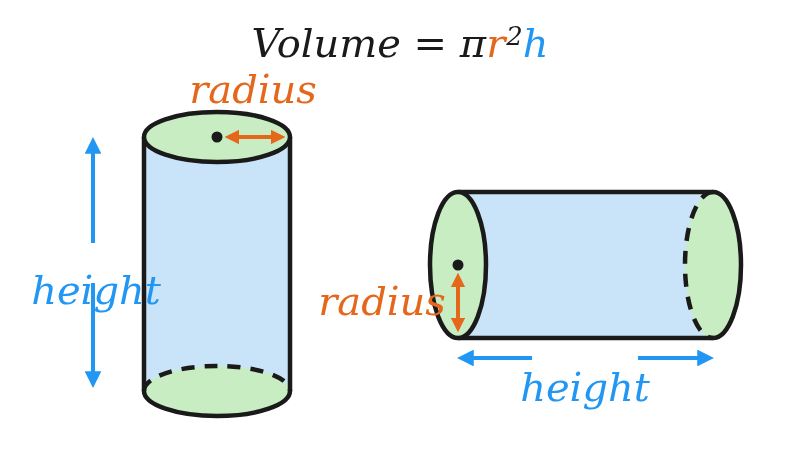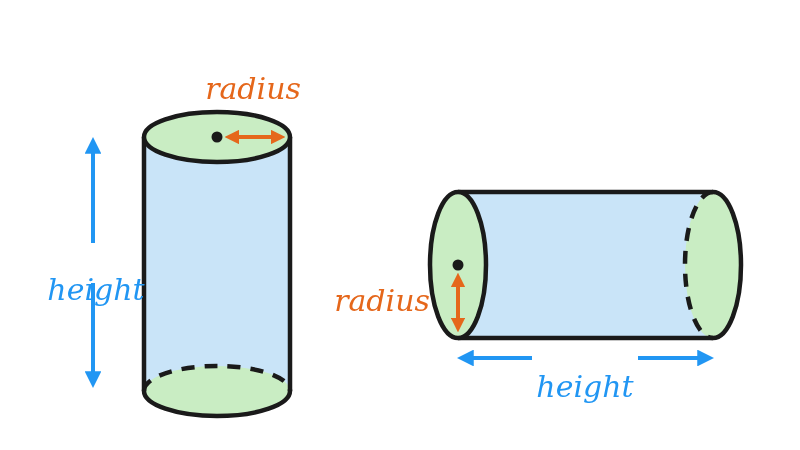--- a/index.html
+++ b/index.html
@@ -16,21 +16,21 @@
     font-style:italic;font-size:40px;line-height:52px;color:var(--ink);
     white-space:nowrap;
   }
   .t-orange{color:var(--orange);}
   .t-blue{color:var(--blue);}
   .t-ink{color:var(--ink);}
   .sup{font-size:26px;vertical-align:12px;margin-left:1px;}
 
   .lbl{
     position:absolute;transform:translateX(-50%);
-    font-style:italic;font-size:30px;line-height:36px;white-space:nowrap;
+    font-style:italic;font-size:40px;line-height:36px;white-space:nowrap;
   }
   .lbl.orange{color:var(--orange);}
   .lbl.blue{color:var(--blue);margin-top:28px;}
 
   
   .fill-green{fill:var(--green-fill);}
   .fill-blue{fill:var(--blue-fill);}
   .outline{stroke:var(--ink);stroke-width:4.5;fill:none;}
   .outline-dash{stroke:var(--ink);stroke-width:4.5;fill:none;stroke-dasharray:13 10;}
   .arrow-orange{stroke:var(--orange);stroke-width:4;fill:none;}
@@ -82,20 +82,21 @@
       <circle class="dot" cx="458" cy="265" r="5.5"></circle>
       <line class="arrow-orange" x1="458" y1="277" x2="458" y2="328" marker-start="url(#mo)" marker-end="url(#mo)"></line>
     </g>
 
     <g>
       <line class="arrow-blue" x1="462" y1="358" x2="532" y2="358" marker-start="url(#mb)"></line>
       <line class="arrow-blue" x1="638" y1="358" x2="709" y2="358" marker-end="url(#mb)"></line>
     </g>
   </svg>
 
+  <div class="title"><span class="t-ink">Volume = π</span><span class="t-orange">r</span><span class="t-ink sup">2</span><span class="t-blue">h</span></div>
 
   <div class="lbl orange" style="left:253px;top:71px;">radius</div>
 
   <div class="lbl blue" style="left:96px;top:244px;">height</div>
 
   <div class="lbl orange" style="left:382px;top:283px;">radius</div>
 
   <div class="lbl blue" style="left:585px;top:341px;">height</div>
 
 </div>

